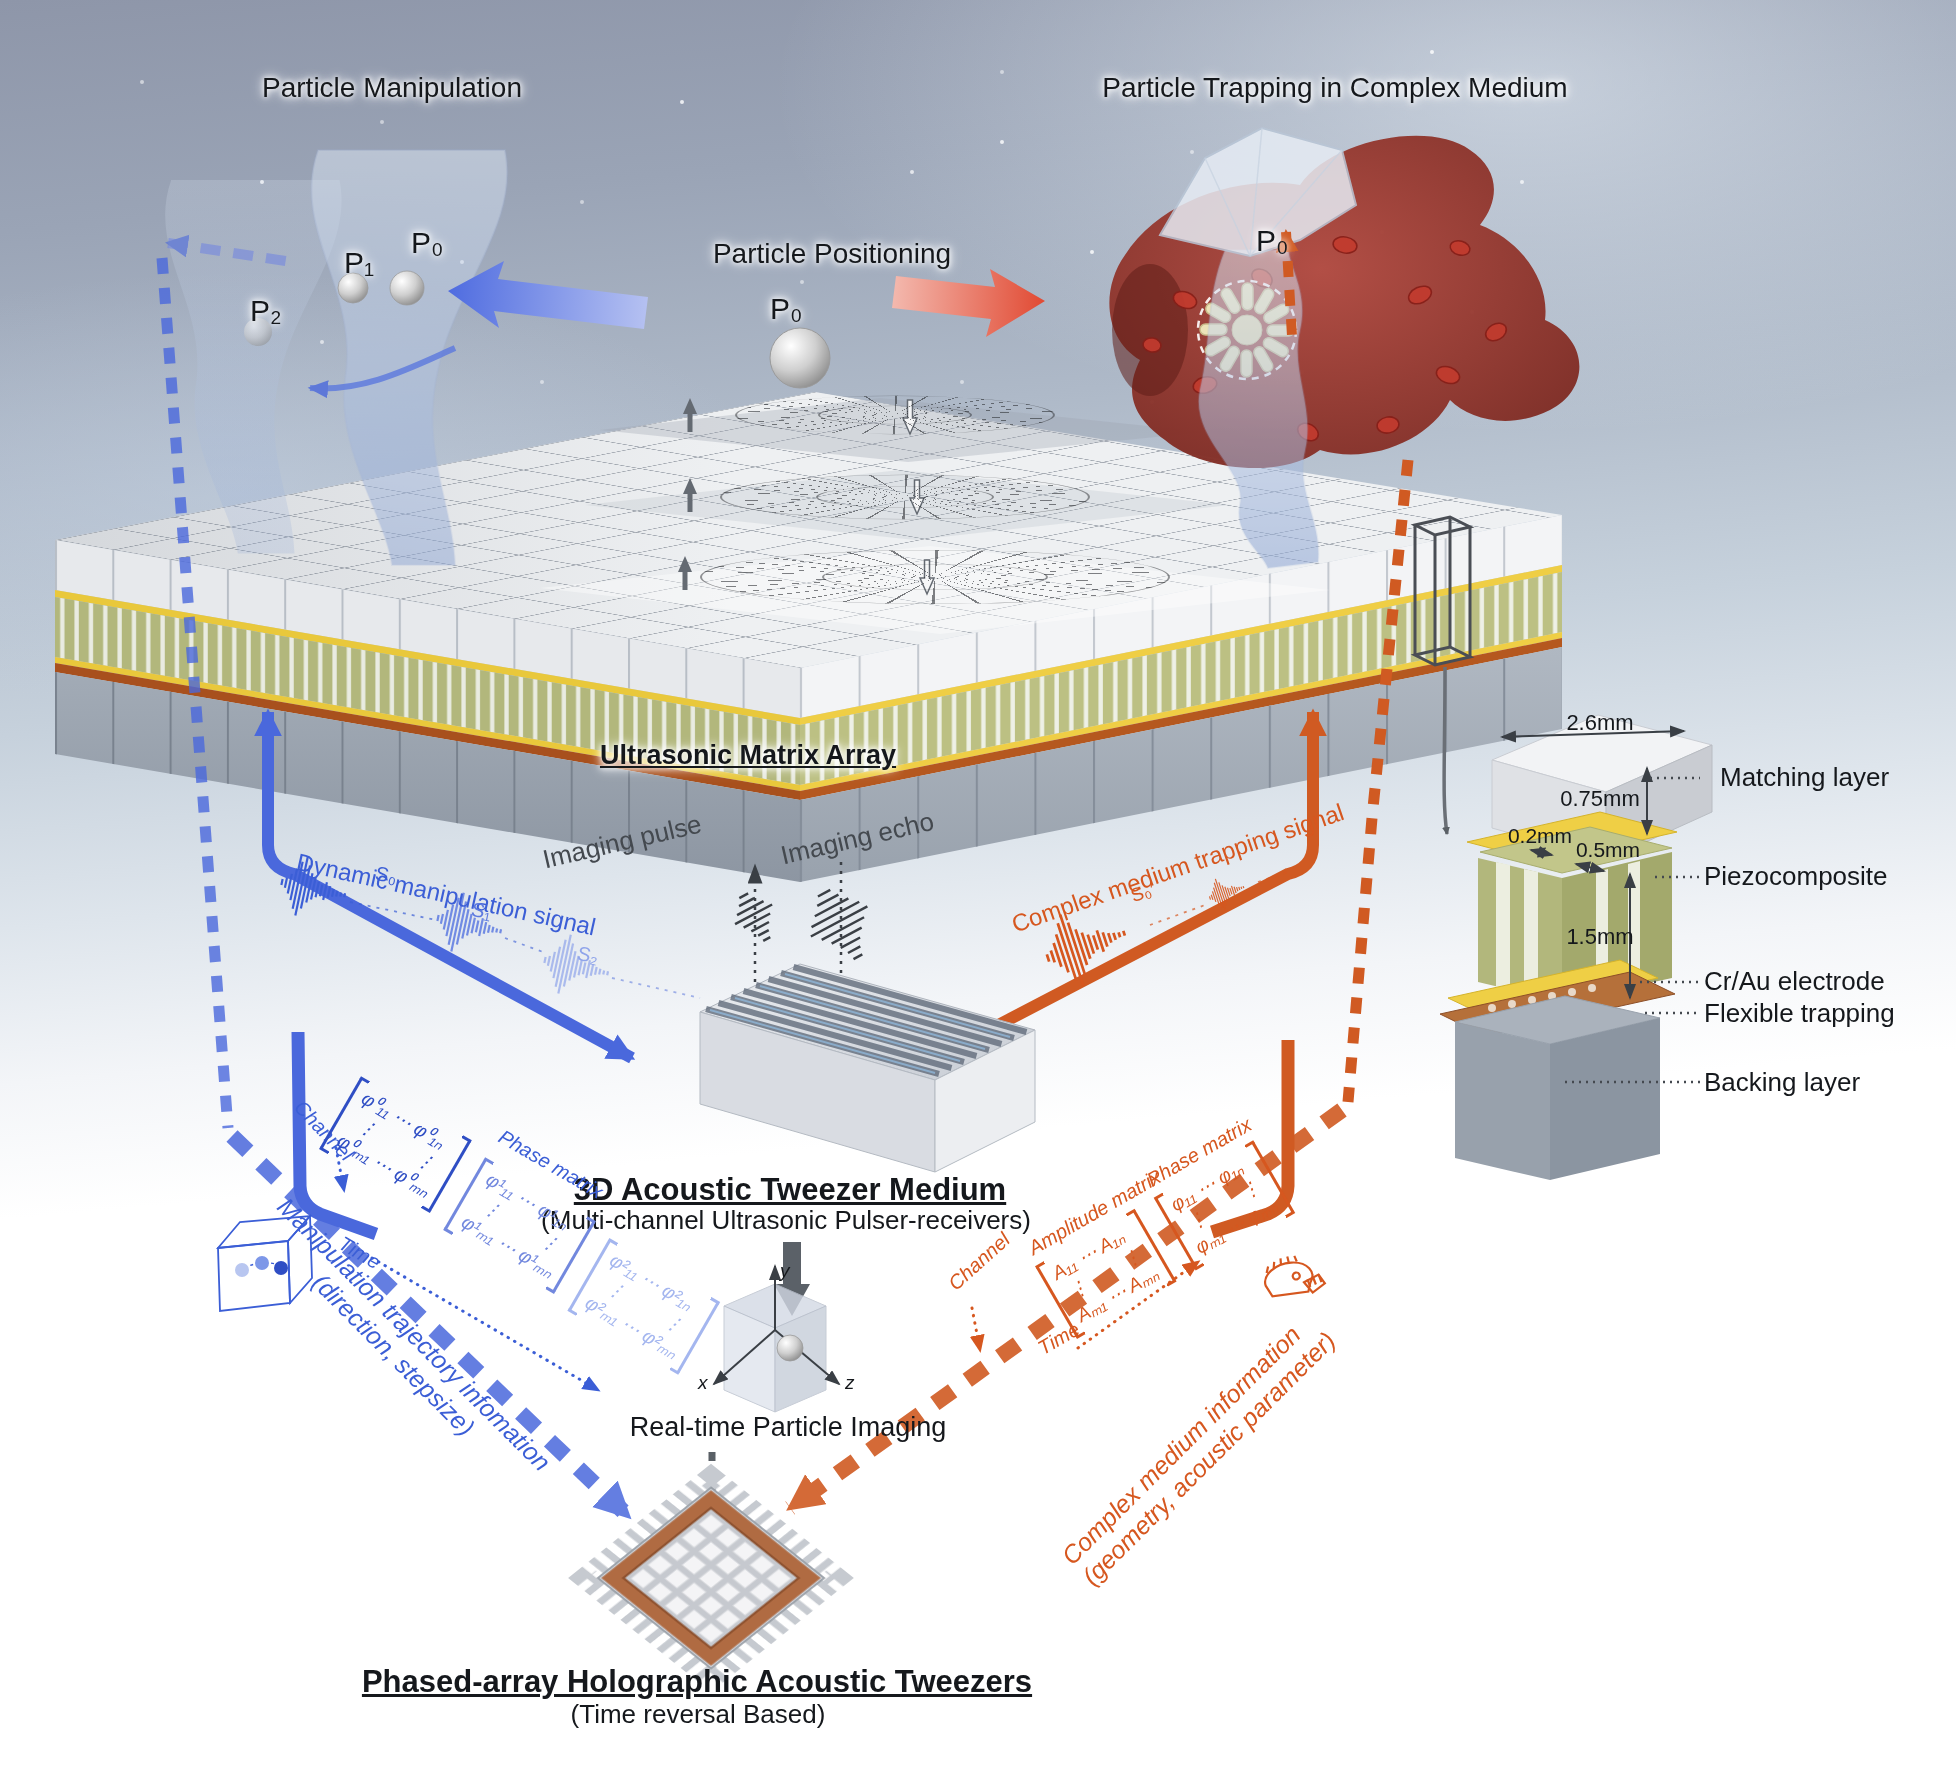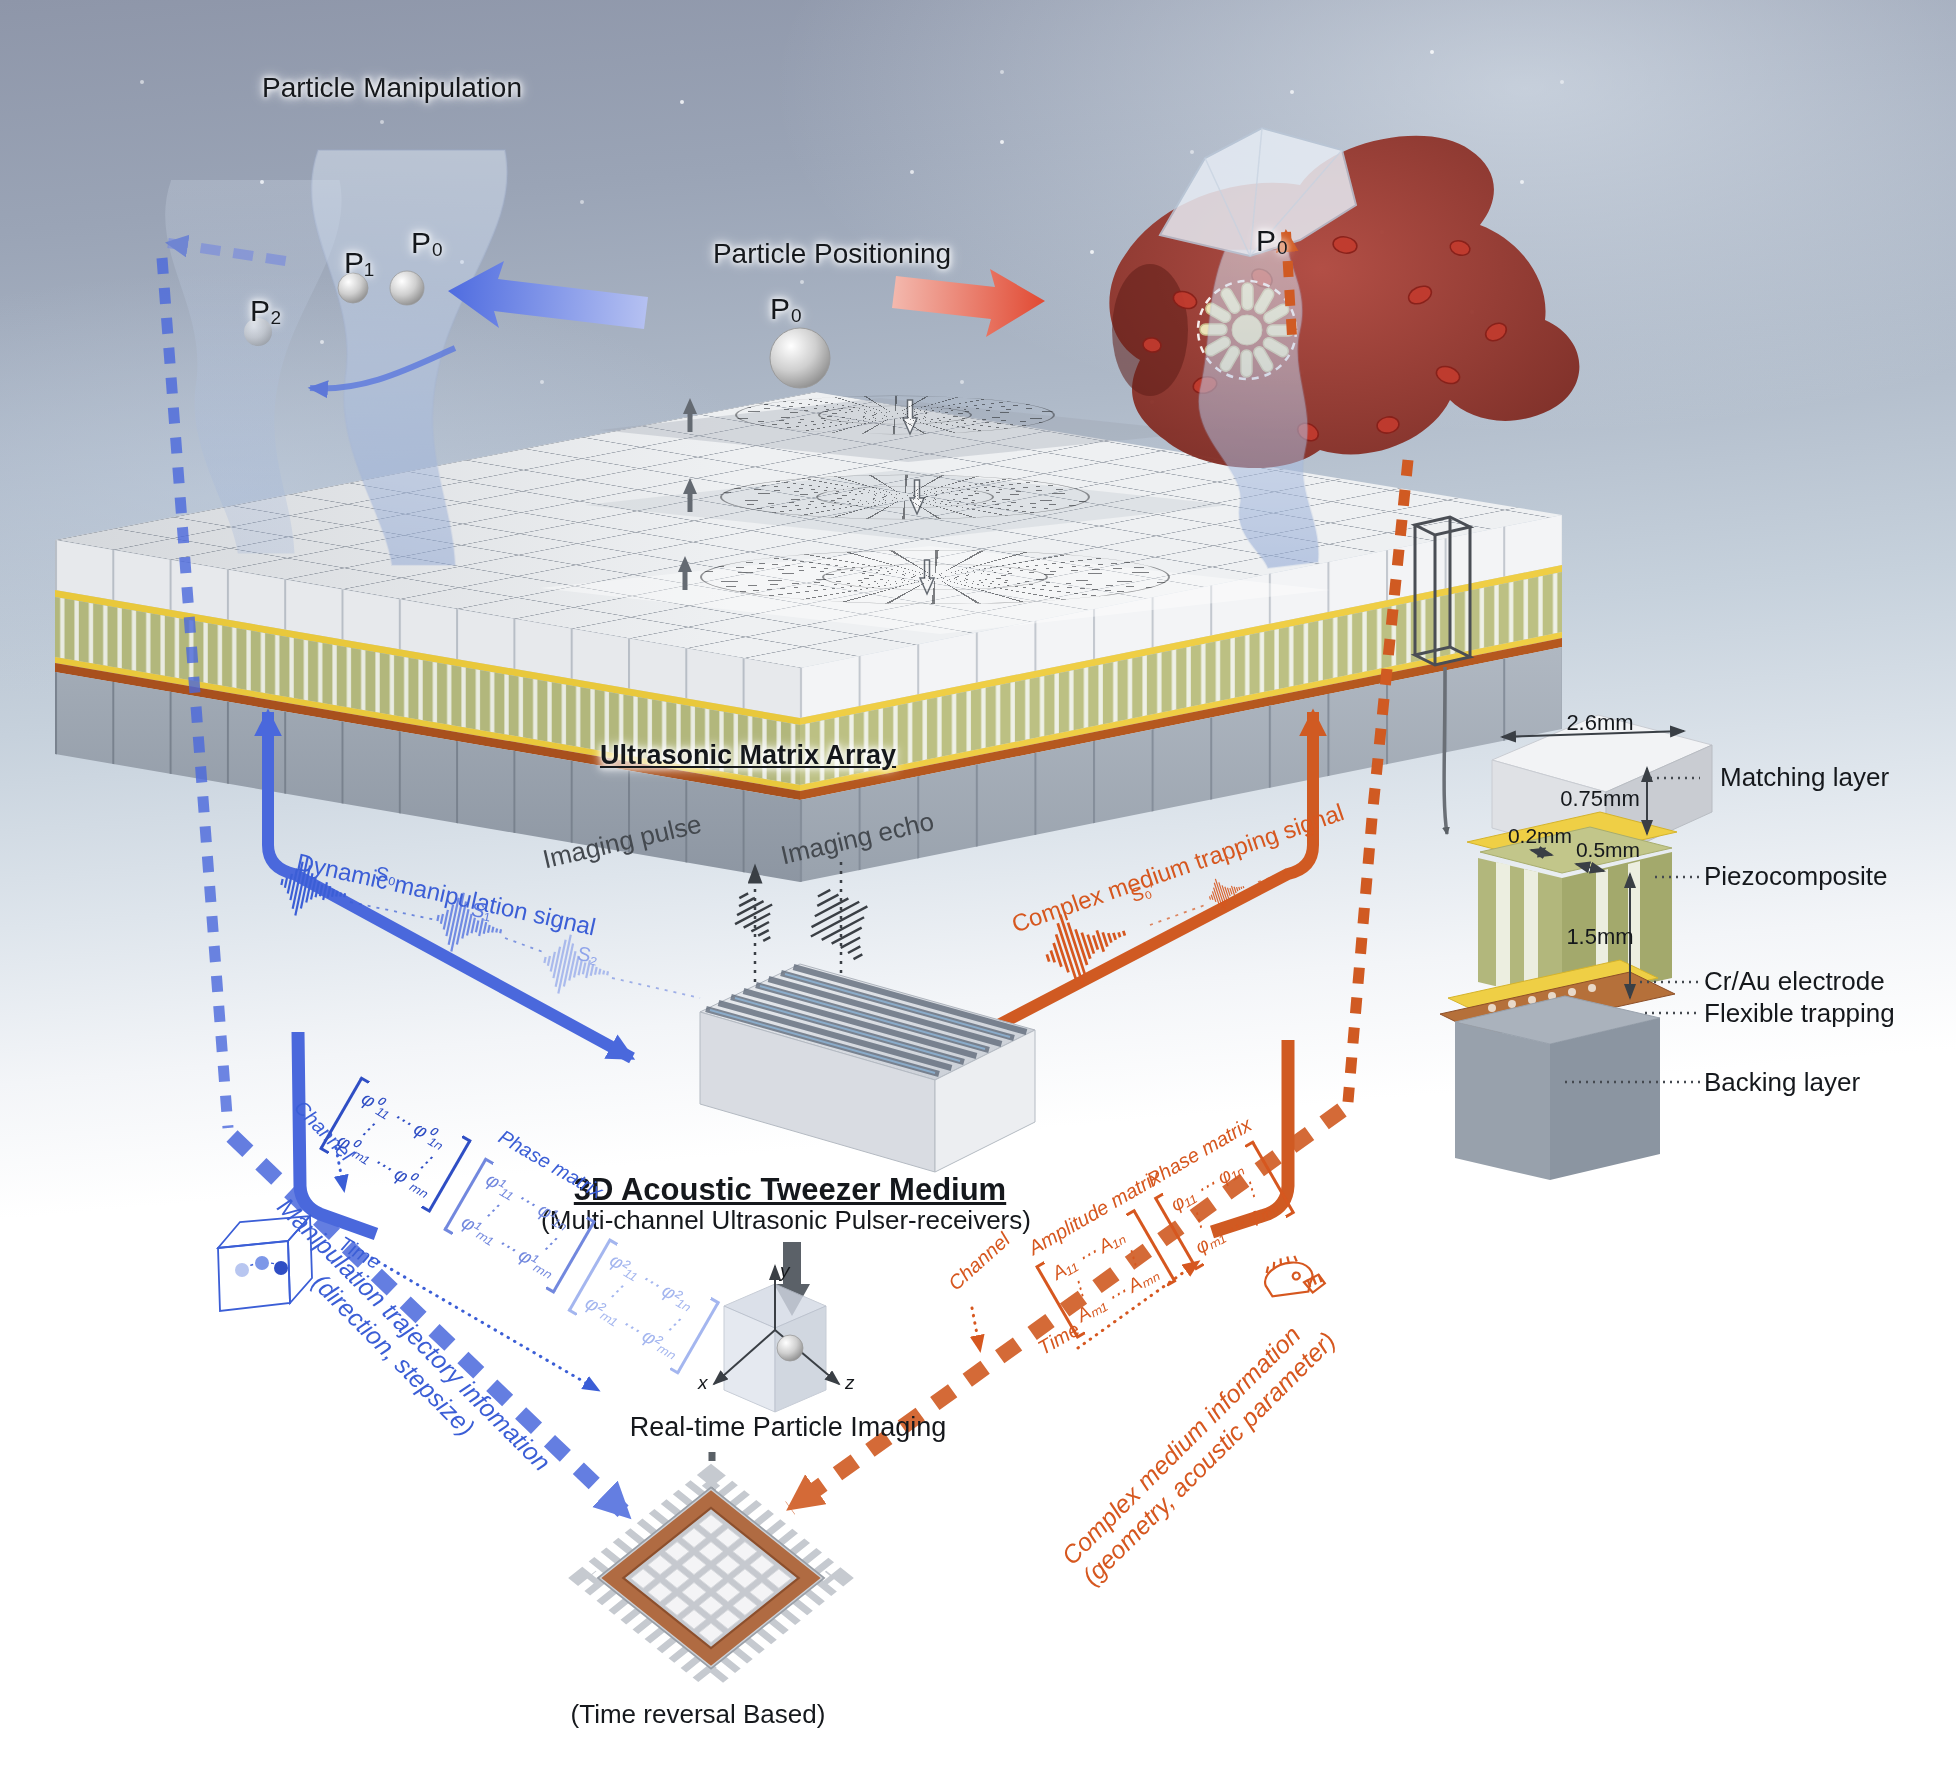--- a/index.html
+++ b/index.html
@@ -433,20 +433,21 @@
   <circle cx="8" cy="2" r="3.5"></circle>
   <path d="M-20,-8 l3,-6 M-12,-11 l2,-6 M-4,-13 l1,-6 M4,-13 l0,-6 M12,-12 l-1,-6"></path>
 </g>
 </svg>
 
 <div class="disc" style="left:735px;top:255px;width:320px;height:320px;transform:scaleY(0.12);"></div>
 <div class="disc" style="left:720px;top:312px;width:370px;height:370px;transform:scaleY(0.12);"></div>
 <div class="disc" style="left:700px;top:342px;width:470px;height:470px;transform:scaleY(0.115);"></div>
 
 <div class="t glow ctr" style="left:364px;top:72px;font-size:28px;">Particle Manipulation</div>
+<div class="t glow ctr" style="left:1307px;top:72px;font-size:28px;">Particle Trapping in Complex Medium</div>
 <div class="t glow ctr" style="left:804px;top:238px;font-size:28px;">Particle Positioning</div>
 
 <div class="t glow" style="left:222px;top:294px;font-size:30px;">P₂</div>
 <div class="t glow" style="left:316px;top:246px;font-size:30px;">P₁</div>
 <div class="t glow" style="left:383px;top:226px;font-size:30px;">P₀</div>
 <div class="t glow" style="left:742px;top:292px;font-size:30px;">P₀</div>
 <div class="t glow" style="left:1228px;top:224px;font-size:30px;">P₀</div>
 
 <div class="t glow b ctr" style="left:720px;top:740px;font-size:27px;">Ultrasonic Matrix Array</div>
 
@@ -463,20 +464,21 @@
 
 <div class="t b ctr" style="left:790px;top:1172px;font-size:31px;">3D Acoustic Tweezer Medium</div>
 <div class="t ctr" style="left:786px;top:1206px;font-size:26px;">(Multi-channel Ultrasonic Pulser-receivers)</div>
 
 <div class="t it" style="left:780px;top:1260px;font-size:19px;">y</div>
 <div class="t it" style="left:698px;top:1372px;font-size:19px;">x</div>
 <div class="t it" style="left:845px;top:1372px;font-size:19px;">z</div>
 
 <div class="t ctr" style="left:788px;top:1412px;font-size:27px;">Real-time Particle Imaging</div>
 
+<div class="t b ctr" style="left:697px;top:1664px;font-size:31px;">Phased-array Holographic Acoustic Tweezers</div>
 <div class="t ctr" style="left:698px;top:1700px;font-size:26px;text-align:center;">(Time reversal Based)</div>
 
 <div class="t blue it rot" style="left:292px;top:1192px;font-size:25px;transform:rotate(45deg);">
   <div>Manipulation trajectory infomation</div>
   <div style="text-align:center;">(direction, stepsize)</div>
 </div>
 <div class="t orange it rot" style="left:1056px;top:1550px;font-size:25px;transform:rotate(-45deg);">
   <div>Complex medium information</div>
   <div style="text-align:center;">(geometry, acoustic parameter)</div>
 </div>

